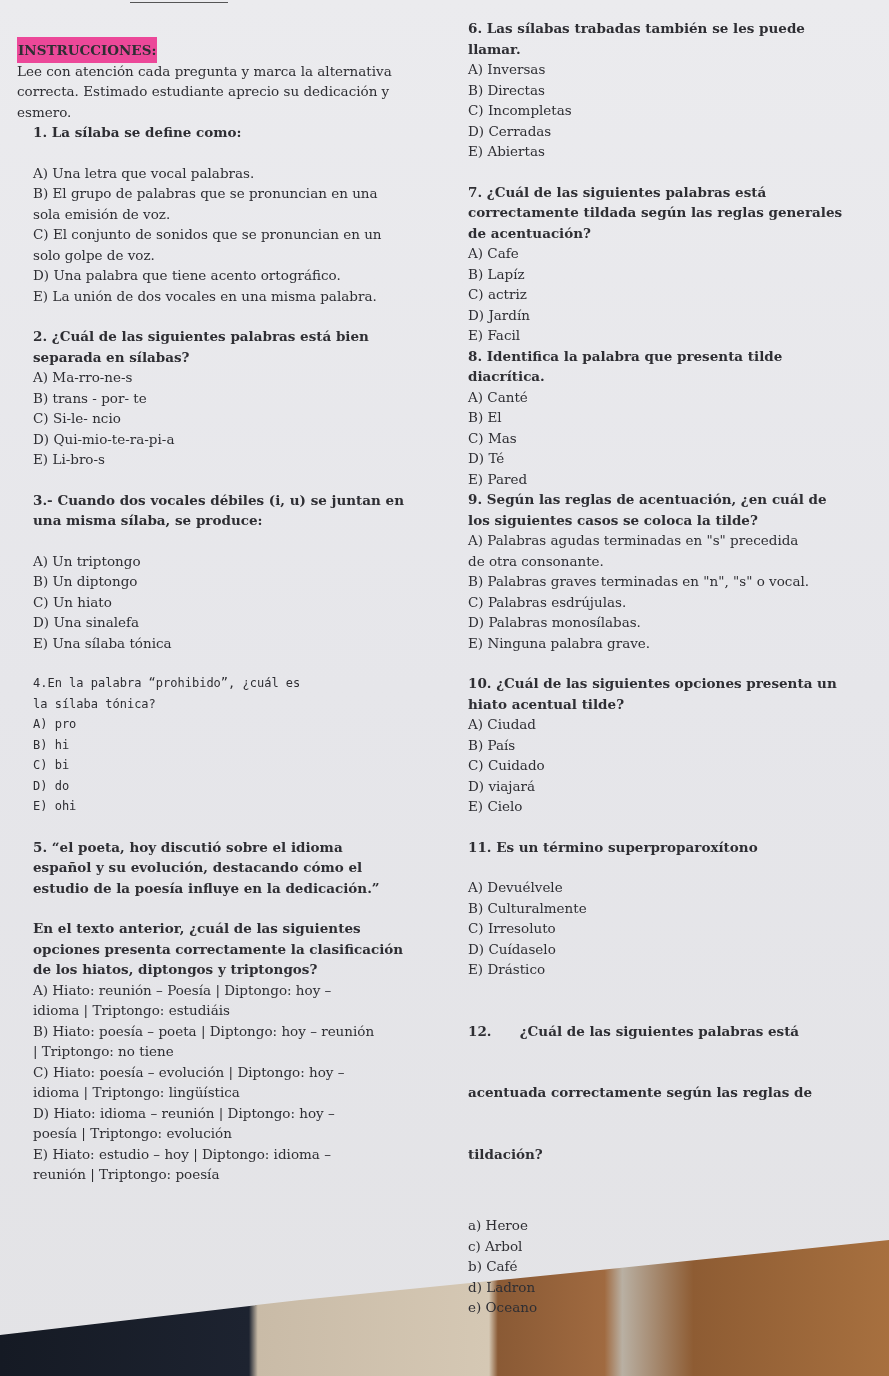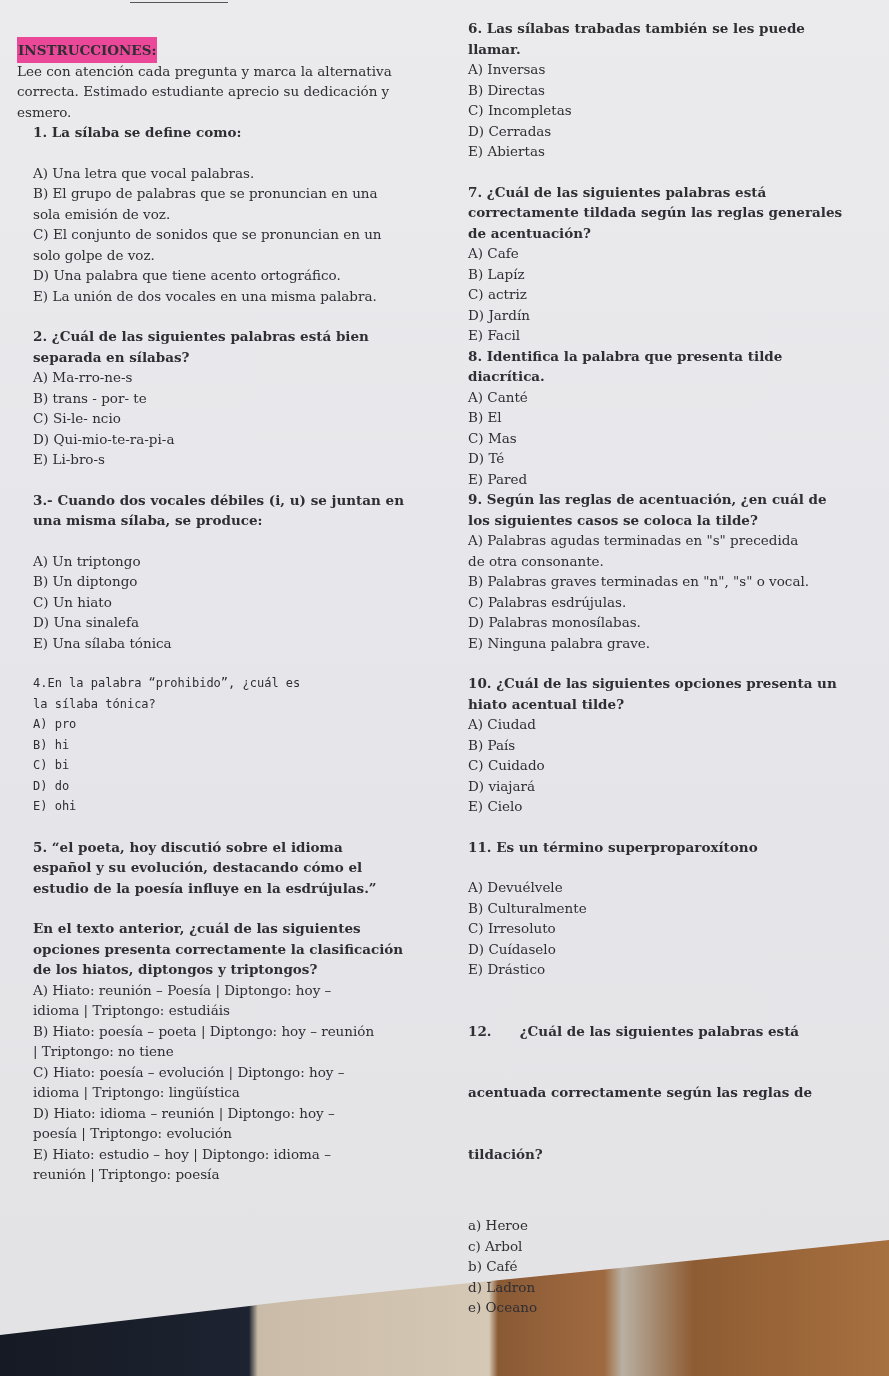--- a/index.html
+++ b/index.html
@@ -105,21 +105,21 @@
     <div>D) do</div>
     <div>E) ohi</div>
   </div>
 
   <div class="gap-m"></div>
 
   <div class="indent">
     <div class="b">
       <div>5. “el poeta,  hoy discutió sobre el idioma</div>
       <div>español y su evolución, destacando cómo el</div>
-      <div>estudio de la poesía influye en la esdrújulas.”</div>
+      <div>estudio de la poesía influye en la dedicación.”</div>
     </div>
     <div class="gap-m"></div>
     <div class="b">
       <div>En el texto anterior, ¿cuál de las siguientes</div>
       <div>opciones presenta correctamente la clasificación</div>
       <div>de los hiatos, diptongos y triptongos?</div>
     </div>
     <div>
       <div>A) Hiato: reunión – Poesía | Diptongo: hoy –</div>
       <div>idioma | Triptongo: estudiáis</div>

